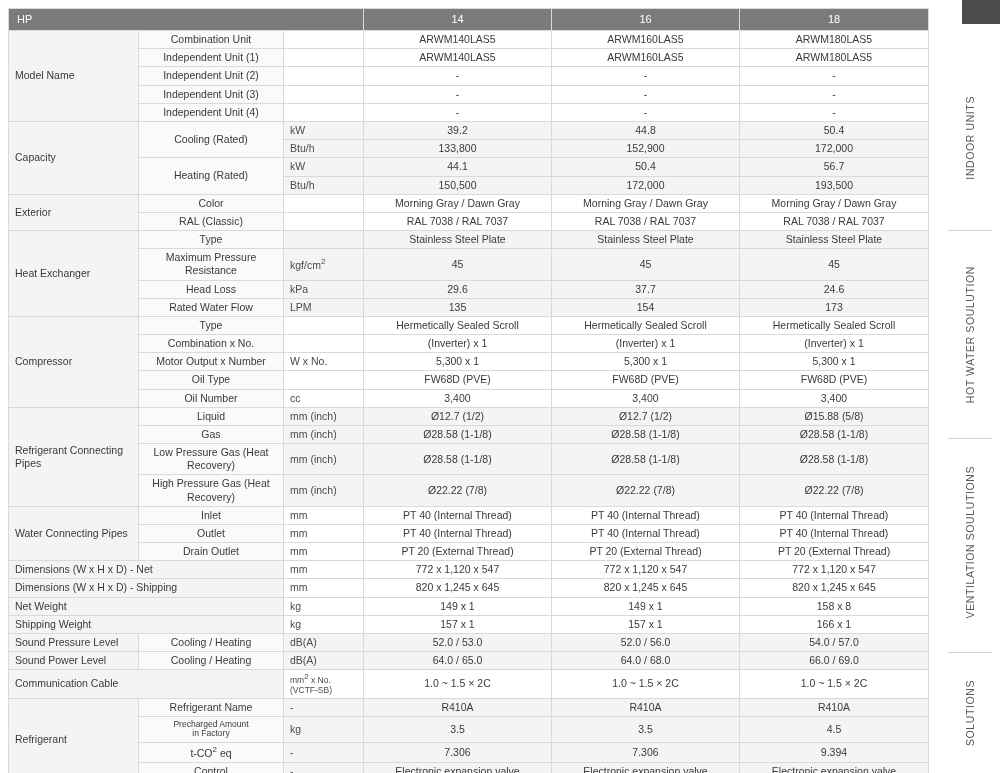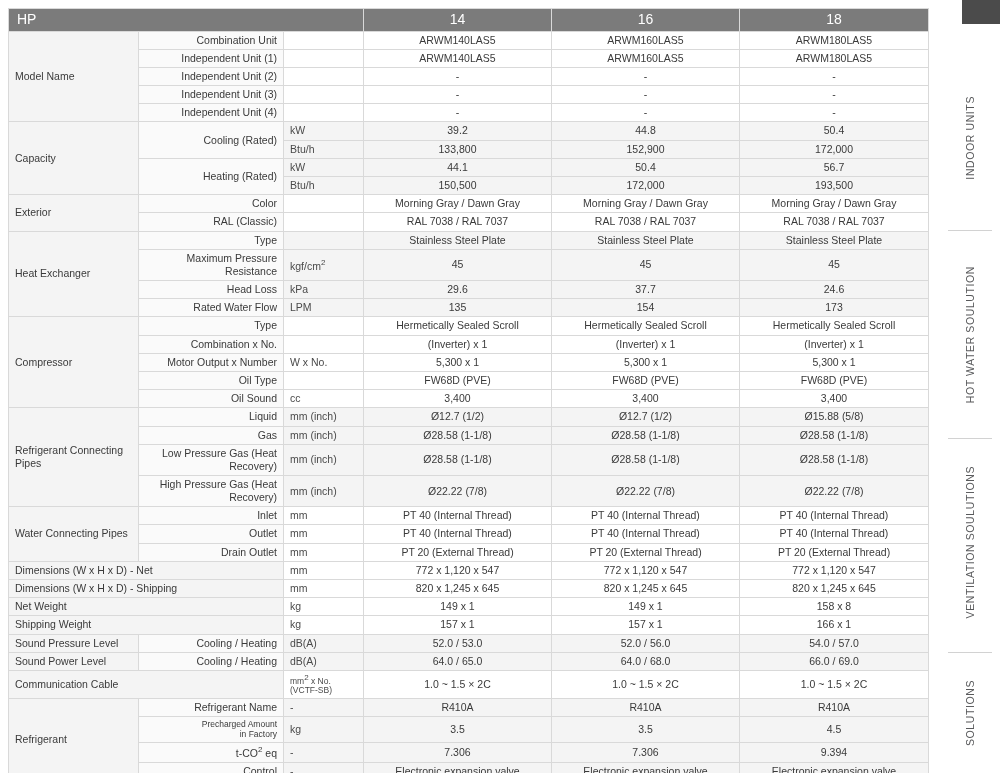--- a/index.html
+++ b/index.html
@@ -66,33 +66,33 @@
     border: 1px solid #d9d9d9;
     padding: 2px 6px;
     vertical-align: middle;
     line-height: 1.25;
     font-weight: normal;
   }
   .hdr-row th {
     background: #7b7b7b;
     color: #ffffff;
     font-weight: bold;
-    font-size: 14px;
+    font-size: 11px;
     height: 22px;
     border: 1px solid #7b7b7b;
   }
   .hdr-left {
     text-align: left;
     padding-left: 8px !important;
   }
   .hdr-num { text-align: center; }
 
   .c-val { text-align: center; }
   .c-lbl1 { text-align: left; background: #f4f4f4; }
-  .c-lbl2 { text-align: right; background: #fafafa; }
+  .c-lbl2 { text-align: center; background: #fafafa; }
   .c-unit { text-align: left; background: #fafafa; color: #4a4a4a; }
   .shade { background: #f4f4f4; }
   .plain { background: #ffffff; }
 
   tr.r { height: 18.2px; }
 
   .sub { font-size: 8px; vertical-align: super; }
   .small2 { font-size: 8.5px; line-height: 1.15; display: block; }
 </style>
 </head>
@@ -246,21 +246,21 @@
           <td class="c-val plain">5,300 x 1</td>
         </tr>
         <tr class="r">
           <td class="c-lbl2">Oil Type</td>
           <td class="c-unit plain"></td>
           <td class="c-val plain">FW68D (PVE)</td>
           <td class="c-val plain">FW68D (PVE)</td>
           <td class="c-val plain">FW68D (PVE)</td>
         </tr>
         <tr class="r">
-          <td class="c-lbl2">Oil Sound</td>
+          <td class="c-lbl2">Oil Number</td>
           <td class="c-unit plain">cc</td>
           <td class="c-val plain">3,400</td>
           <td class="c-val plain">3,400</td>
           <td class="c-val plain">3,400</td>
         </tr>
         <tr class="r">
           <td rowspan="4" class="c-lbl1">Refrigerant Connecting Pipes</td>
           <td class="c-lbl2">Liquid</td>
           <td class="c-unit shade">mm (inch)</td>
           <td class="c-val shade">Ø12.7 (1/2)</td>

